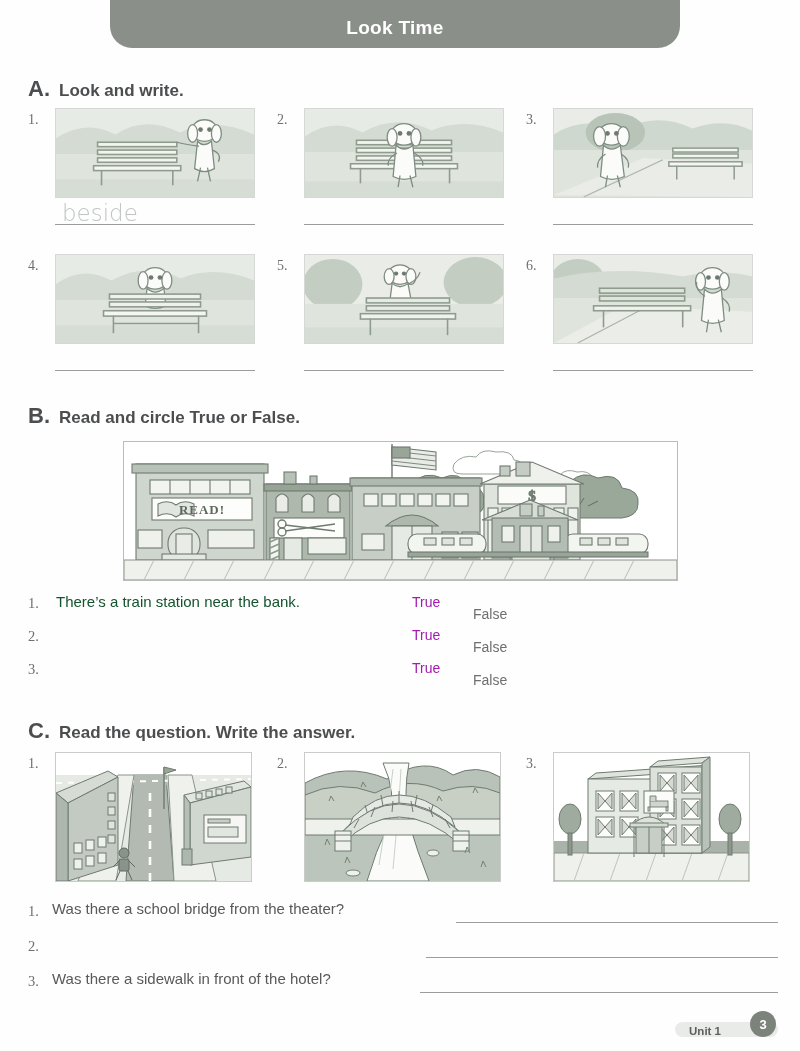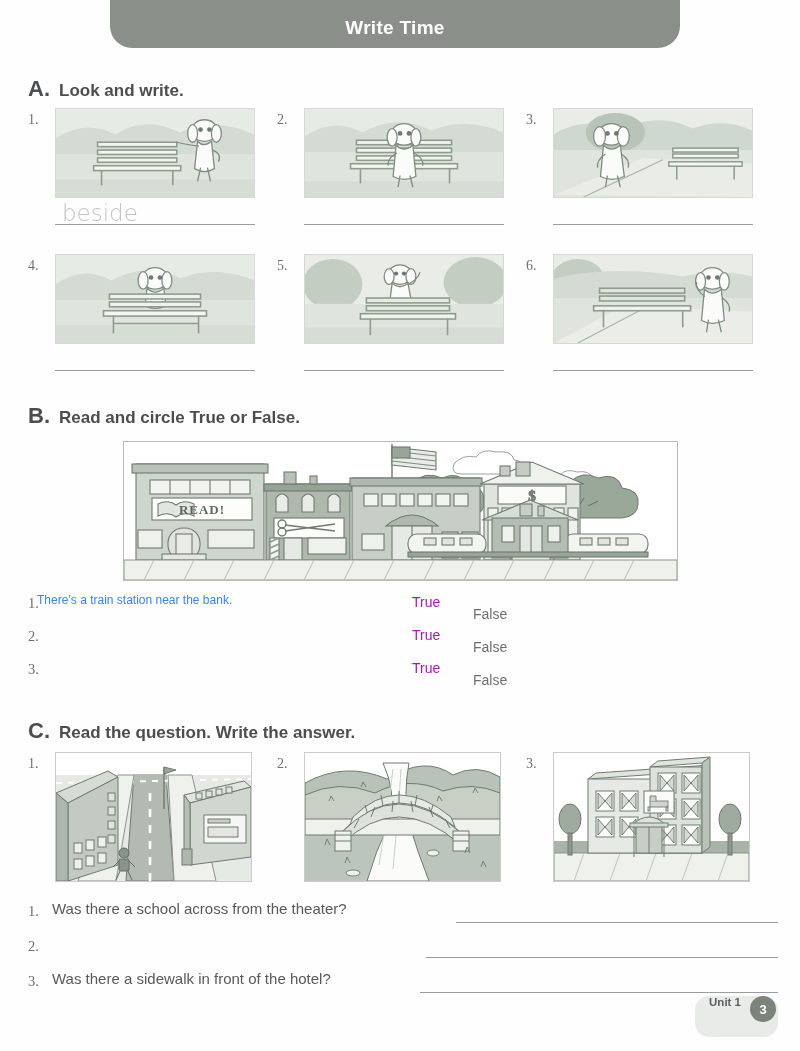--- a/index.html
+++ b/index.html
@@ -65,22 +65,22 @@
     width: 555px; height: 140px;
     border: 1px solid #b9bcb8; background: #ffffff;
   }
   .b-list { position: absolute; left: 28px; top: 593px; width: 740px; }
   .b-item { position: relative; height: 33px; }
   .b-num {
     position: absolute; left: 0; top: 2px; width: 20px;
     font-size: 14.5px; color: #6d6f71; font-family: "Liberation Serif", serif;
   }
   .b-text {
-    position: absolute; left: 9px; top: 0;
-    font-size: 12px; color: #3b82f6;
+    position: absolute; left: 28px; top: 0;
+    font-size: 15px; color: #14532d;
   }
   .b-true { position: absolute; left: 384px; top: 1px; font-size: 14px; color: #a21caf; }
   .b-false { position: absolute; left: 445px; top: 1px; font-size: 14px; color: #6d6f71; margin-top: 12px; }
 
   
   .c-grid { position: absolute; left: 0; top: 752px; width: 800px; height: 140px; }
   .c-cell { position: absolute; width: 250px; }
   .c-num {
     position: absolute; left: 0; top: 4px;
     font-size: 14px; color: #6d6f71; font-family: "Liberation Serif", serif;
@@ -95,39 +95,39 @@
   .c-num2 {
     position: absolute; left: 0; top: 3px; width: 20px;
     font-size: 14.5px; color: #6d6f71; font-family: "Liberation Serif", serif;
   }
   .c-text { position: absolute; left: 24px; top: 0; font-size: 15px; color: #58595b; white-space: nowrap; }
   .c-line { position: absolute; top: 22px; right: 0; height: 1px; background: #9a9c9e; }
 
   
   .footer {
     position: absolute; right: 22px; bottom: 14px;
-    display: flex; align-items: flex-start;
+    display: flex; align-items: flex-end;
     background: #e9ebe8; border-radius: 14px;
-    height: 41px; padding-left: 14px; padding-right: 2px;
+    height: 15px; padding-left: 14px; padding-right: 2px; gap: 20px;
   }
   .footer-unit { font-size: 11.5px; font-weight: bold; color: #5d5f61; margin-right: 9px; }
   .footer-page {
     width: 26px; height: 26px; border-radius: 50%;
     background: #7c837b; color: #fff;
     font-size: 13px; font-weight: bold;
     display: flex; align-items: center; justify-content: center;
   }
 </style>
 </head>
 <body>
 
 <div class="page">
 
   <div class="banner">
-    <span class="banner-title">Write Time</span>
+    <span class="banner-title">Look Time</span>
   </div>
 
   <div class="sec-head" style="left:28px; top:76px;">
     <span class="sec-letter">A.</span>
     <span class="sec-title">Look and write.</span>
   </div>
 
   <div class="a-grid">
 
     <div class="a-row">
@@ -696,21 +696,21 @@
             <rect x="174" y="80" width="4" height="22" fill="#8d978c"></rect>
           </g>
         </svg>
       </div>
     </div>
   </div>
 
   <div class="c-list">
     <div class="c-item">
       <span class="c-num2">1.</span>
-      <span class="c-text">Was there a school across from the theater?</span>
+      <span class="c-text">Was there a school bridge from the theater?</span>
       <span class="c-line" style="width:322px;"></span>
     </div>
     <div class="c-item">
       <span class="c-num2">2.</span>
       <span class="c-line" style="width:352px;"></span>
     </div>
     <div class="c-item">
       <span class="c-num2">3.</span>
       <span class="c-text">Was there a sidewalk in front of the hotel?</span>
       <span class="c-line" style="width:358px;"></span>

